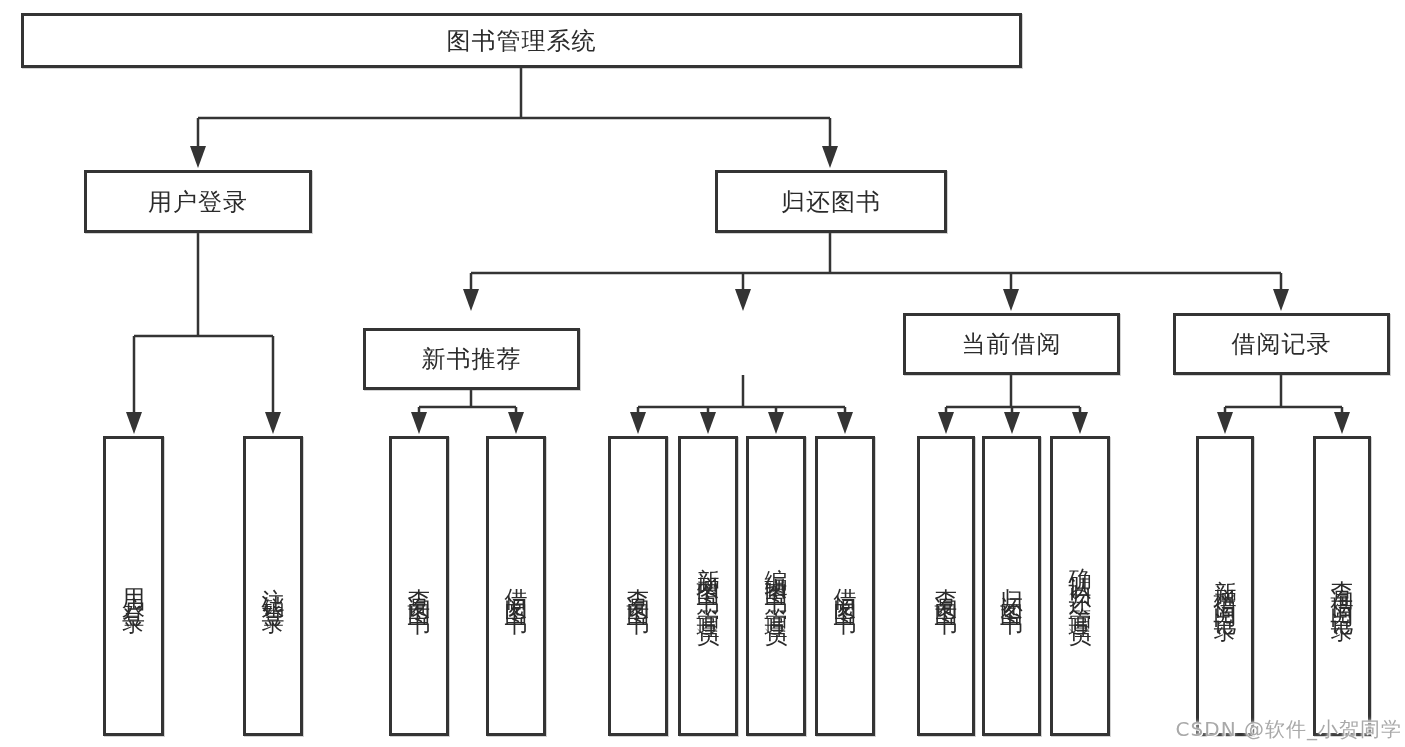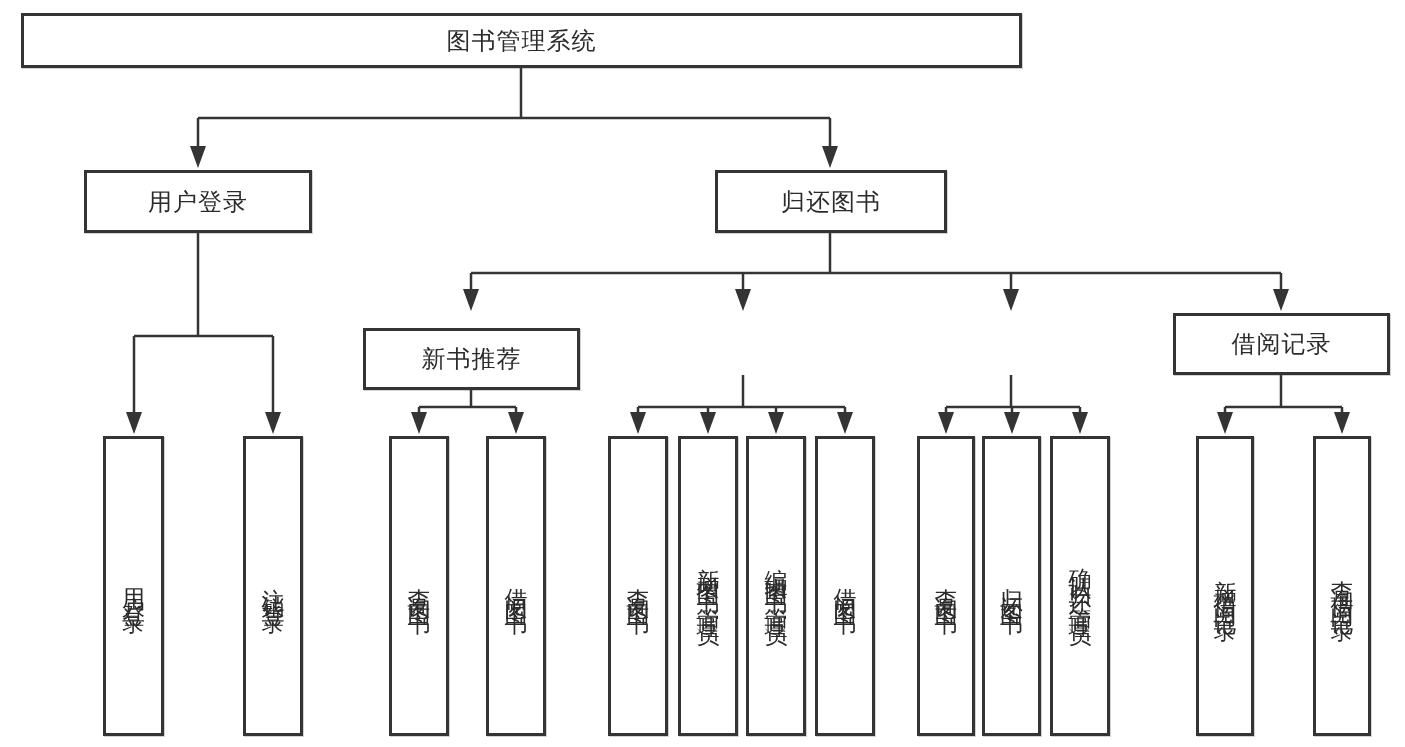--- a/index.html
+++ b/index.html
@@ -97,20 +97,23 @@
   <div class="box h" style="left:84px; top:170px; width:228px; height:63px">
     <span class="lbl">用户登录</span>
   </div>
   <div class="box h" style="left:715px; top:170px; width:232px; height:63px">
     <span class="lbl">归还图书</span>
   </div>
 
   <div class="box h" style="left:363px; top:328px; width:217px; height:62px">
     <span class="lbl">新书推荐</span>
   </div>
+  <div class="box h" style="left:903px; top:313px; width:217px; height:62px">
+    <span class="lbl">当前借阅</span>
+  </div>
   <div class="box h" style="left:1173px; top:313px; width:217px; height:62px">
     <span class="lbl">借阅记录</span>
   </div>
 
   <div class="box v" style="left:103px; top:436px; width:61px; height:300px">
     <span class="lbl">用户登录</span>
   </div>
   <div class="box v" style="left:243px; top:436px; width:60px; height:300px">
     <span class="lbl">注销登录</span>
   </div>
@@ -145,14 +148,15 @@
     <span class="lbl">确认归还（管理员）</span>
   </div>
 
   <div class="box v" style="left:1196px; top:436px; width:58px; height:300px">
     <span class="lbl">新增借阅记录</span>
   </div>
   <div class="box v" style="left:1313px; top:436px; width:58px; height:300px">
     <span class="lbl">查询借阅记录</span>
   </div>
 
+  <div class="watermark">CSDN @软件_小贺同学</div>
 
 </div>
 
 </body></html>

